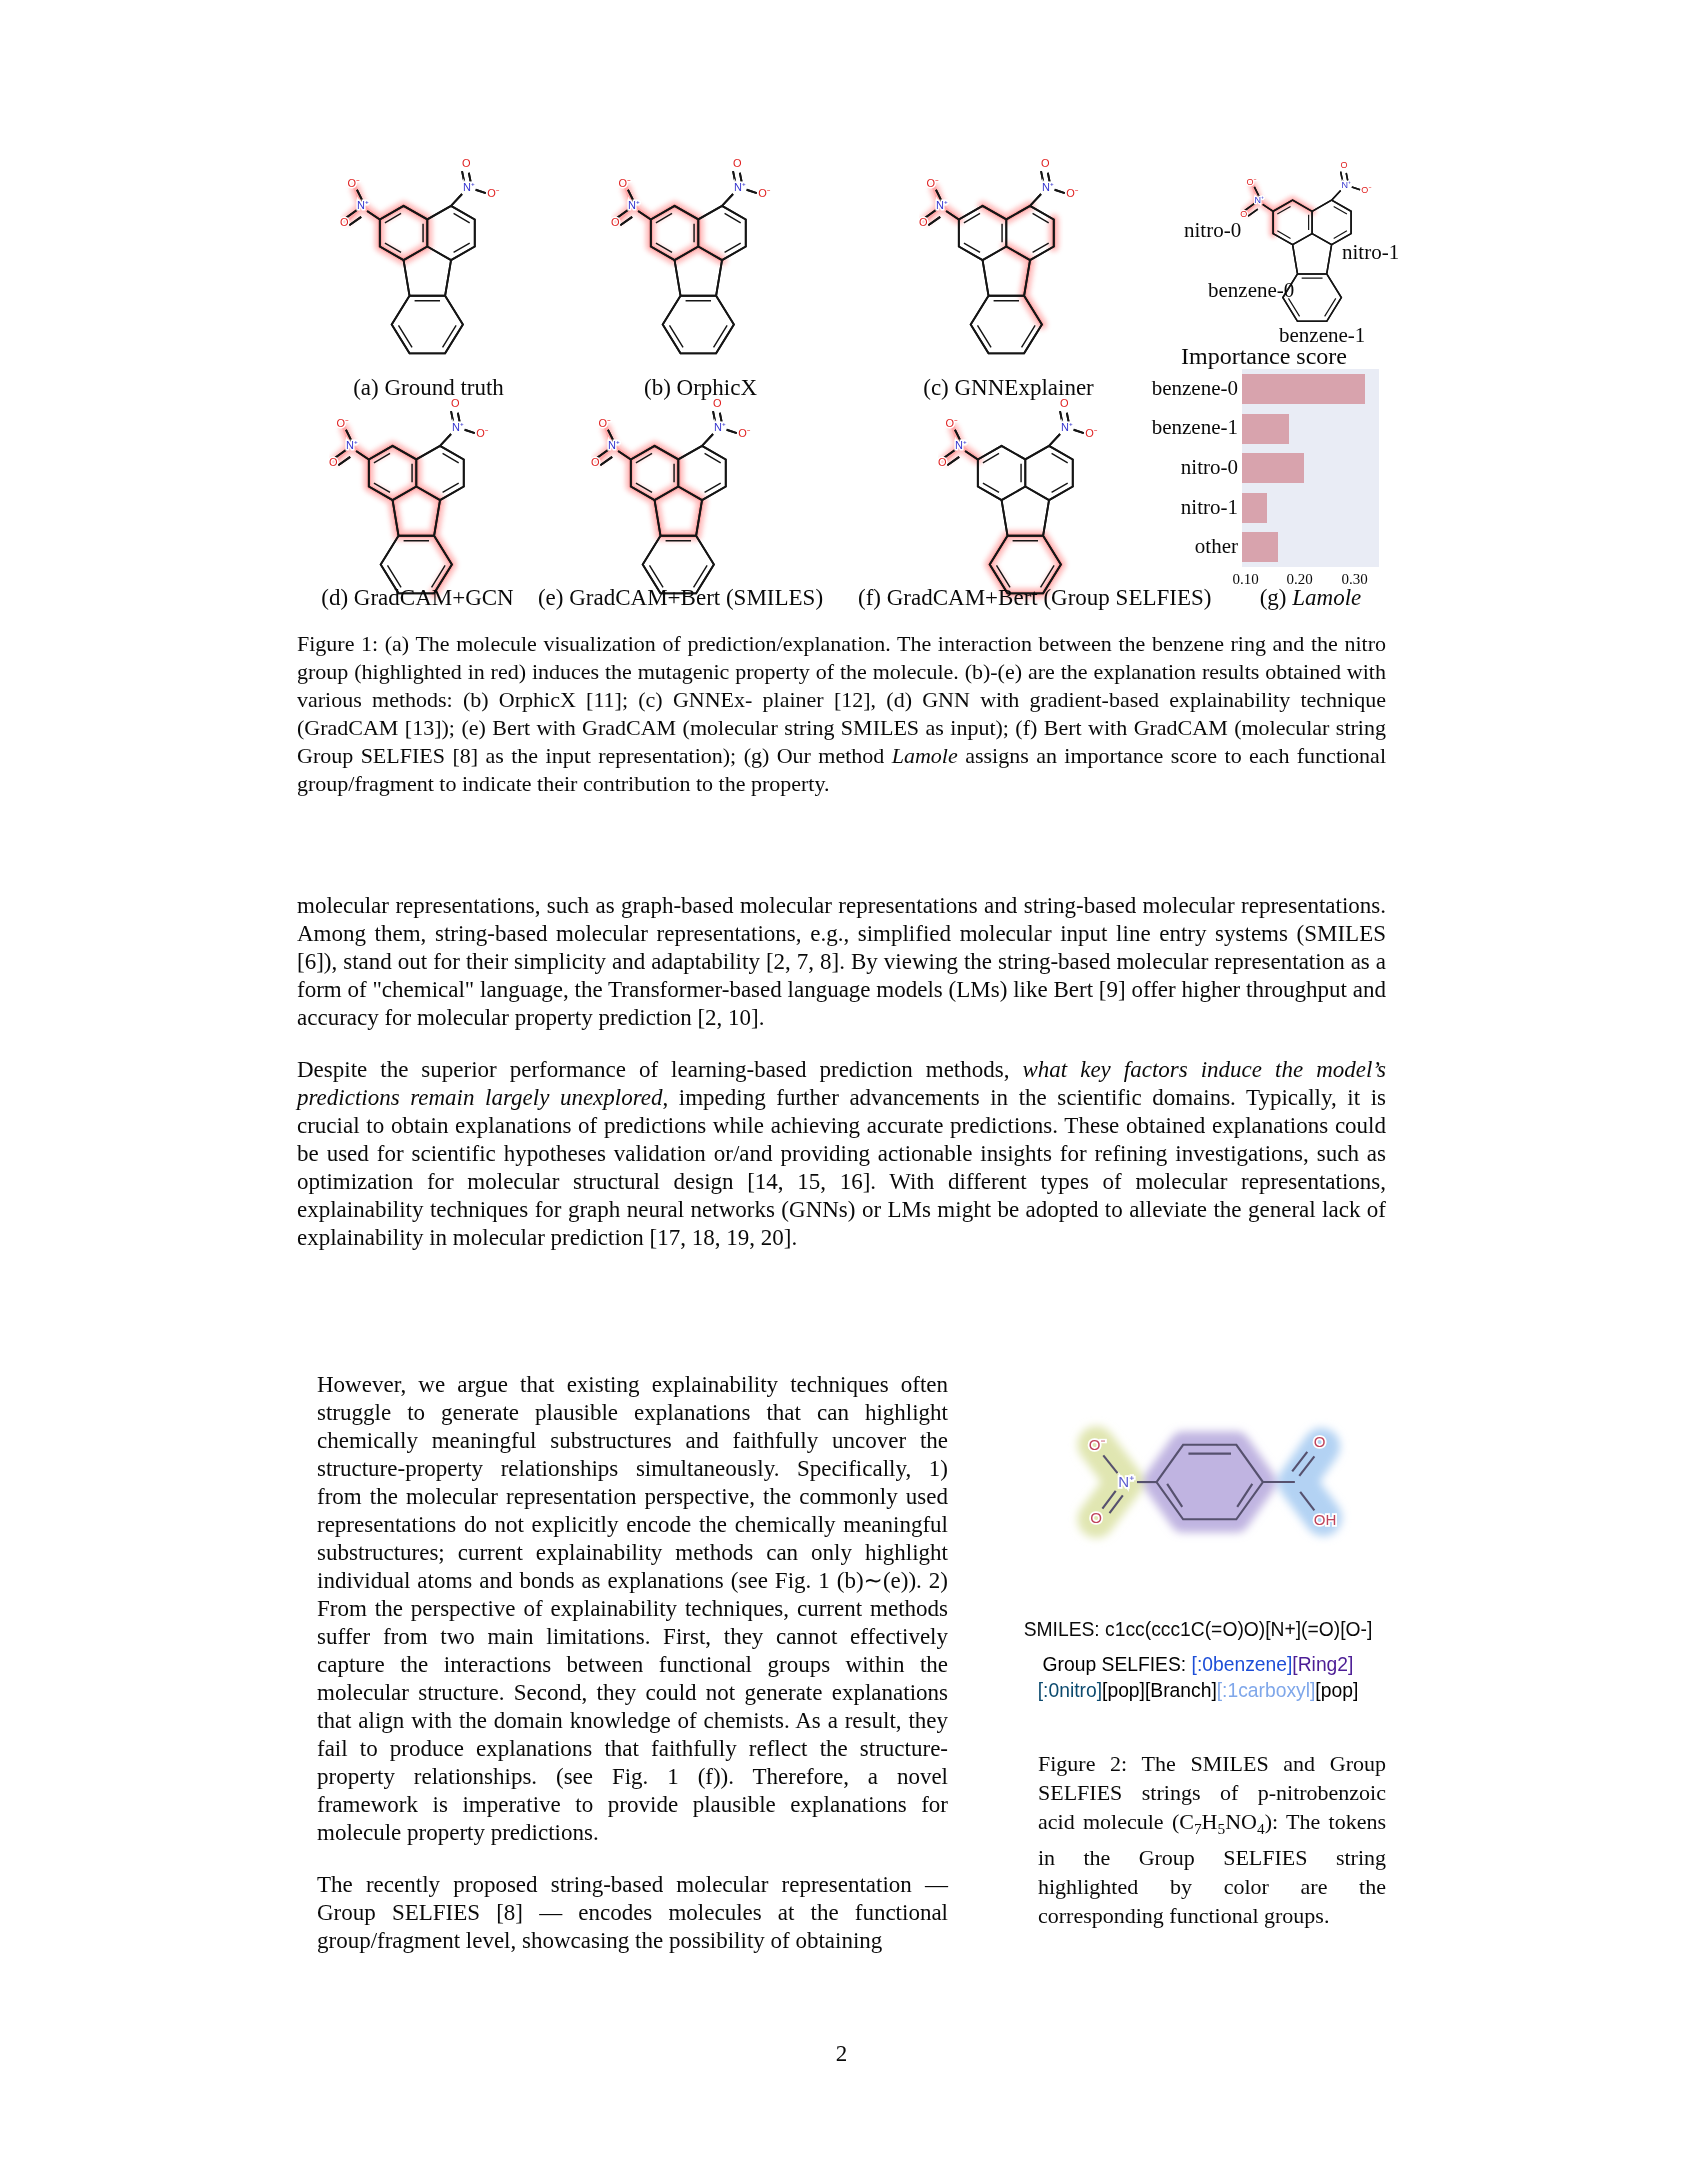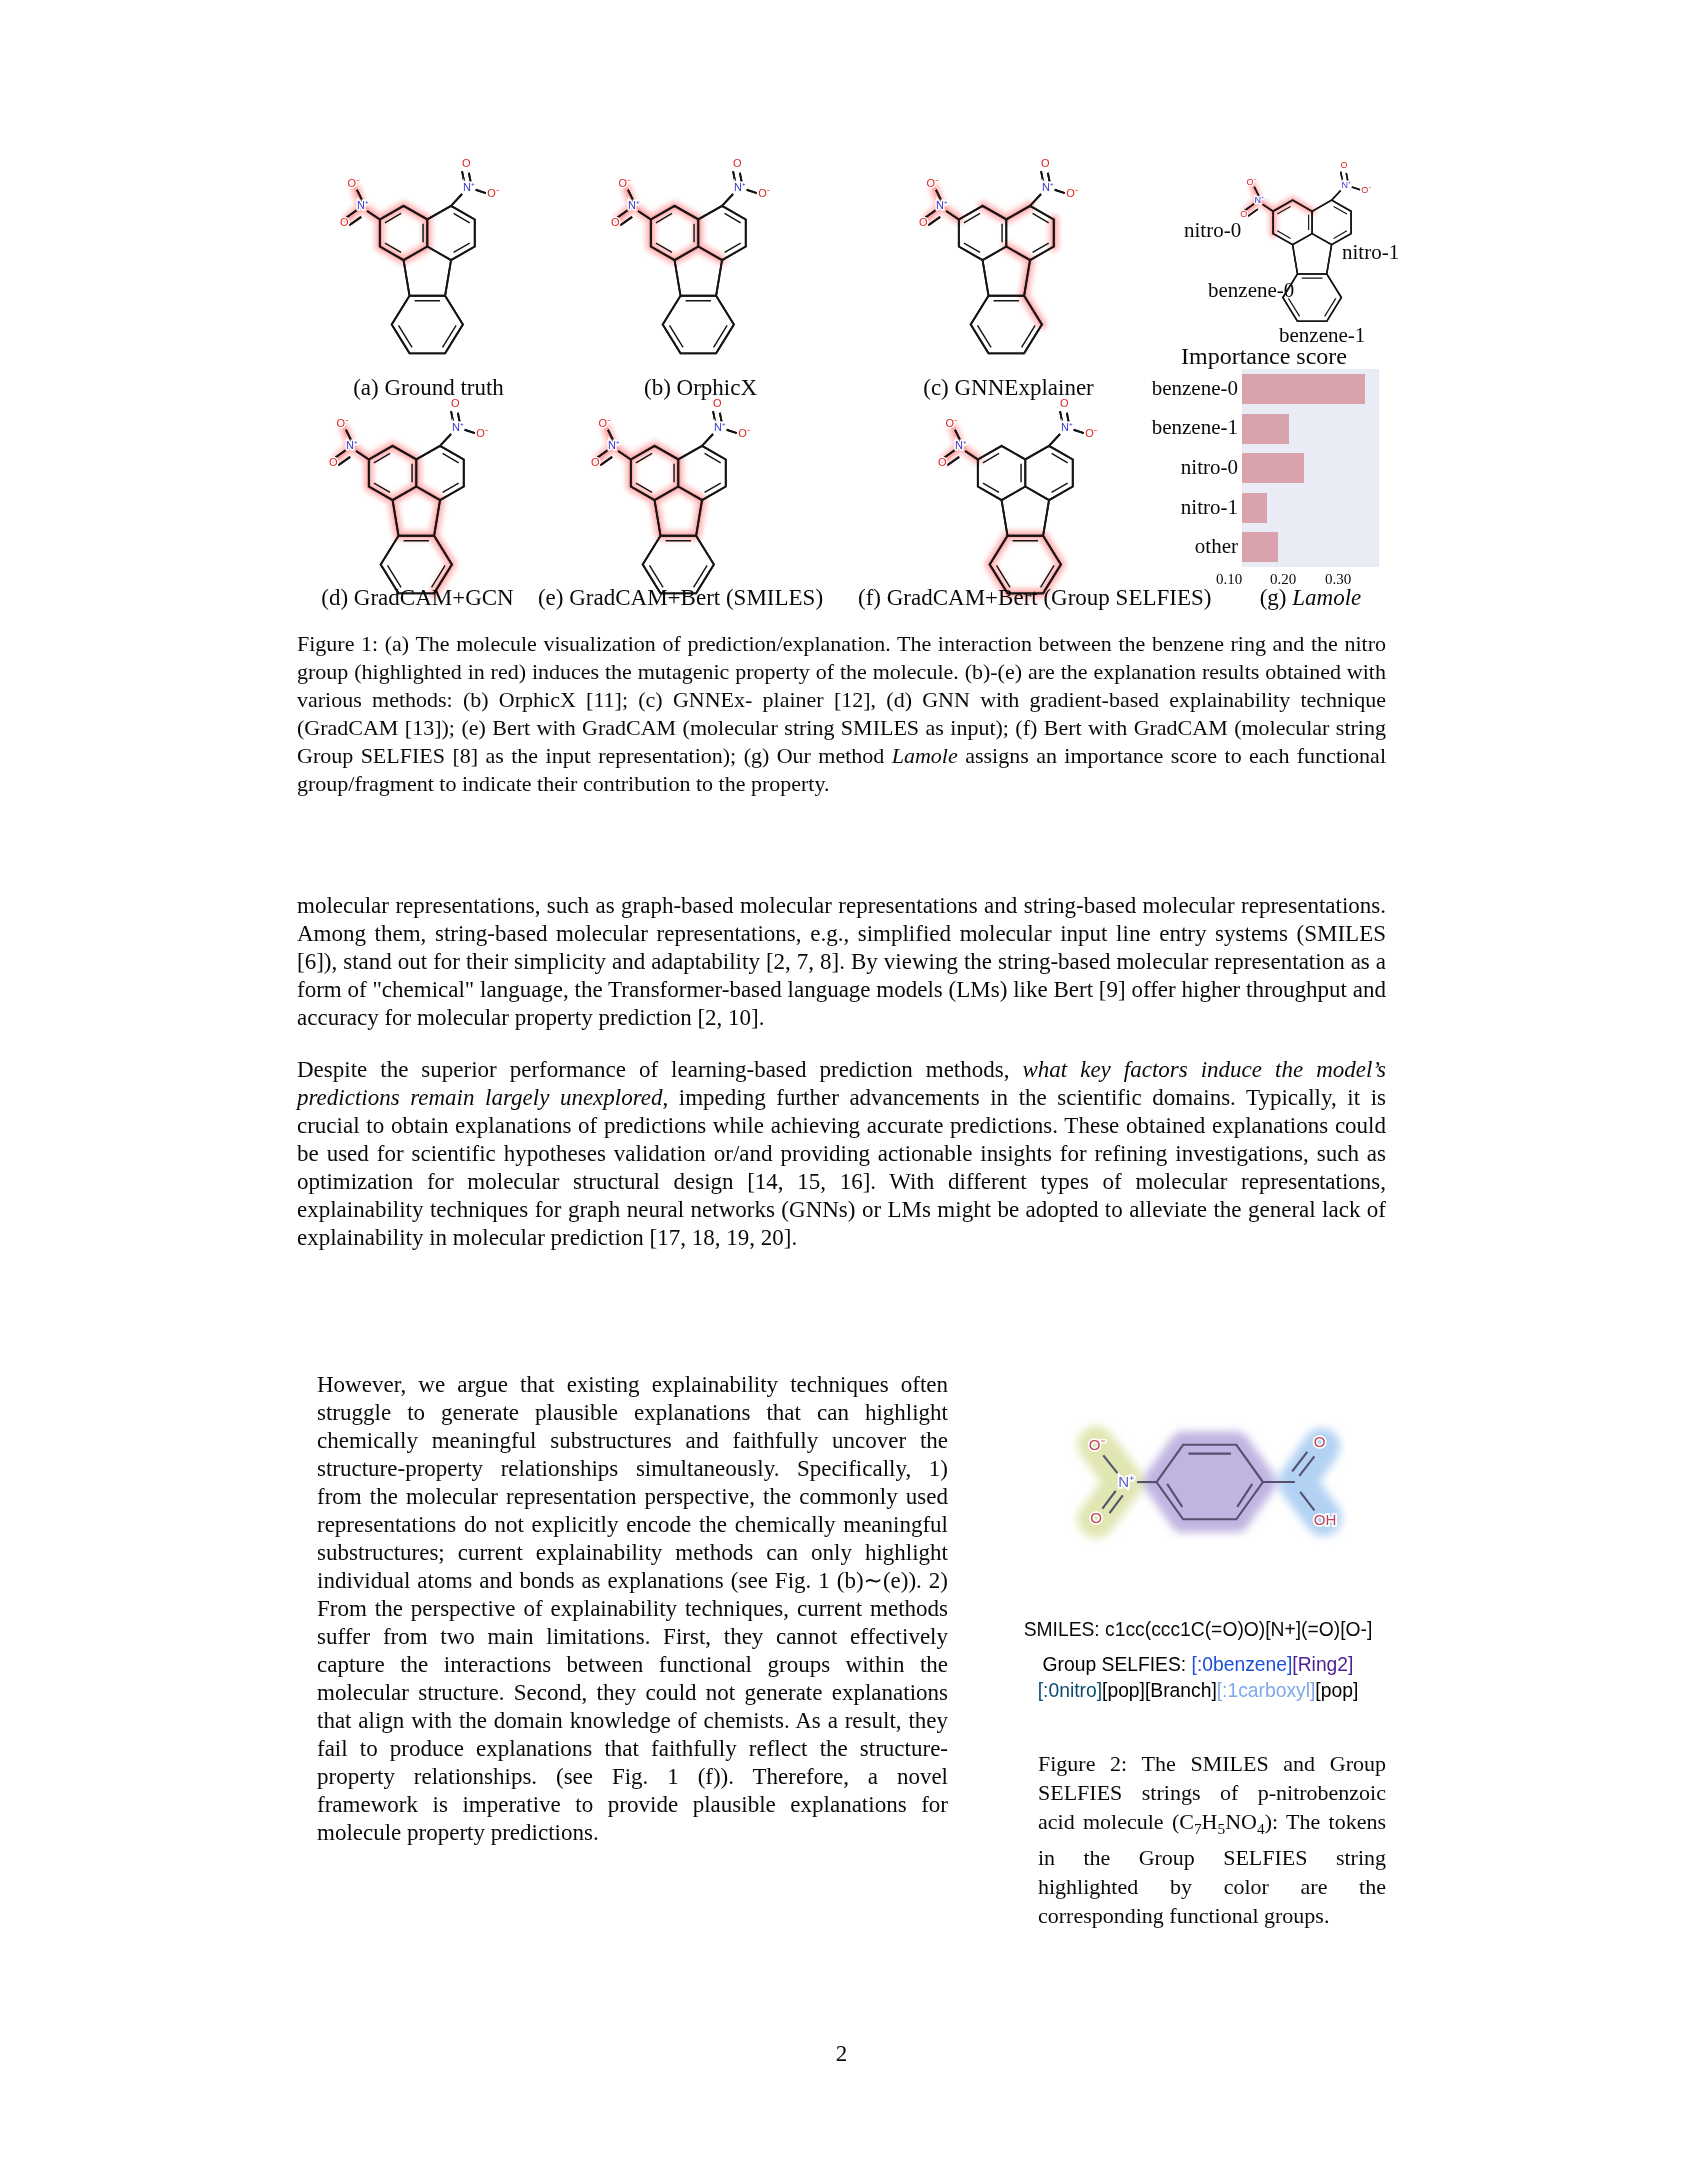--- a/index.html
+++ b/index.html
@@ -7,21 +7,21 @@
         font-family:"Liberation Serif",serif;color:#0a0a0a;overflow:hidden;}
   .abs{position:absolute;}
   
   #fig1{position:absolute;left:297px;top:149px;width:1089px;height:470px;}
   .panel-caption{position:absolute;width:337px;text-align:center;font-size:23px;white-space:nowrap;}
   .glabel{position:absolute;font-size:21px;white-space:nowrap;}
   #chart-title{position:absolute;font-size:24px;text-align:center;width:238px;}
   #chart-plot{position:absolute;background:#e9ecf5;}
   .bar{position:absolute;left:0;background:#d8a3ad;}
   .cat-label{position:absolute;font-size:21px;text-align:right;width:149px;white-space:nowrap;}
-  .tick-label{position:absolute;font-size:15px;width:59px;text-align:left;}
+  .tick-label{position:absolute;font-size:15px;width:59px;text-align:center;}
   
   .cap{position:absolute;font-size:22px;line-height:28px;text-align:justify;}
   .body-col{position:absolute;font-size:23px;line-height:28px;text-align:justify;}
   .body-col p{margin:0 0 24px 0;}
   .body-col p:last-child{margin-bottom:0;}
   sub{font-size:70%;}
   
   #fig2{position:absolute;left:1010px;top:1381px;width:376px;}
   .mono-line{position:absolute;width:100%;text-align:center;font-family:"Liberation Sans",sans-serif;
              font-size:19.3px;white-space:nowrap;}
@@ -266,20 +266,21 @@
 
   <div class="cap" style="left:297px;top:630px;width:1089px;"><span>Figure 1: (a) The molecule visualization of prediction/explanation.  The interaction between the benzene ring and the nitro group (highlighted in red) induces the mutagenic property of the molecule. (b)-(e) are the explanation results obtained with various methods: (b) OrphicX [11]; (c) GNNEx- plainer [12], (d) GNN with gradient-based explainability technique (GradCAM [13]); (e) Bert with GradCAM (molecular string SMILES as input); (f) Bert with GradCAM (molecular string Group SELFIES [8] as the input representation); (g) Our method </span><span style="font-style: italic;">Lamole</span><span> assigns an importance score to each functional group/fragment to indicate their contribution to the property.</span></div>
 
   <div class="body-col" style="left:297px;top:892px;width:1089px;" id="body-full">
       <p><span>molecular representations, such as graph-based molecular representations and string-based molecular representations. Among them, string-based molecular representations, e.g., simplified molecular input line entry systems (SMILES [6]), stand out for their simplicity and adaptability [2, 7, 8]. By viewing the string-based molecular representation as a form of "chemical" language, the Transformer-based language models (LMs) like Bert [9] offer higher throughput and accuracy for molecular property prediction [2, 10].</span></p>
       <p><span>Despite the superior performance of learning-based prediction methods, </span><span style="font-style: italic;">what key factors induce the model’s predictions remain largely unexplored</span><span>, impeding further advancements in the scientific domains.  Typically, it is crucial to obtain explanations of predictions while achieving accurate predictions. These obtained explanations could be used for scientific hypotheses validation or/and providing actionable insights for refining investigations, such as optimization for molecular structural design [14, 15, 16]. With different types of molecular representations, explainability techniques for graph neural networks (GNNs) or LMs might be adopted to alleviate the general lack of explainability in molecular prediction [17, 18, 19, 20].</span></p>
     </div>
 
   <div class="body-col" style="left:297px;top:1371px;width:631px;margin-left:20px;" id="body-left">
       <p><span>However, we argue that existing explainability techniques often struggle to generate plausible explanations that can highlight chemically meaningful substructures and faithfully uncover the structure-property relationships simultaneously.  Specifically, 1) from the molecular representation perspective, the commonly used representations do not explicitly encode the chemically meaningful substructures; current explainability methods can only highlight individual atoms and bonds as explanations (see Fig. 1 (b)∼(e)). 2) From the perspective of explainability techniques, current methods suffer from two main limitations.  First, they cannot effectively capture the interactions between functional groups within the molecular structure.  Second, they could not generate explanations that align with the domain knowledge of chemists.  As a result, they fail to produce explanations that faithfully reflect the structure-property relationships. (see Fig. 1 (f)). Therefore, a novel framework is imperative to provide plausible explanations for molecule property predictions.</span></p>
+      <p><span>The recently proposed string-based molecular representation — Group SELFIES [8] — encodes molecules at the functional group/fragment level, showcasing the possibility of obtaining</span></p>
     </div>
 
   <div id="fig2">
     <div id="fig2-mol" class="abs" style="left:33px;top:28px;">
 <svg width="337" height="147" viewBox="0 0 380 165">
  <defs>
   <filter id="f2blur" x="-40%" y="-40%" width="180%" height="180%">
               <feGaussianBlur stdDeviation="5"></feGaussianBlur>
             </filter>
  </defs>

